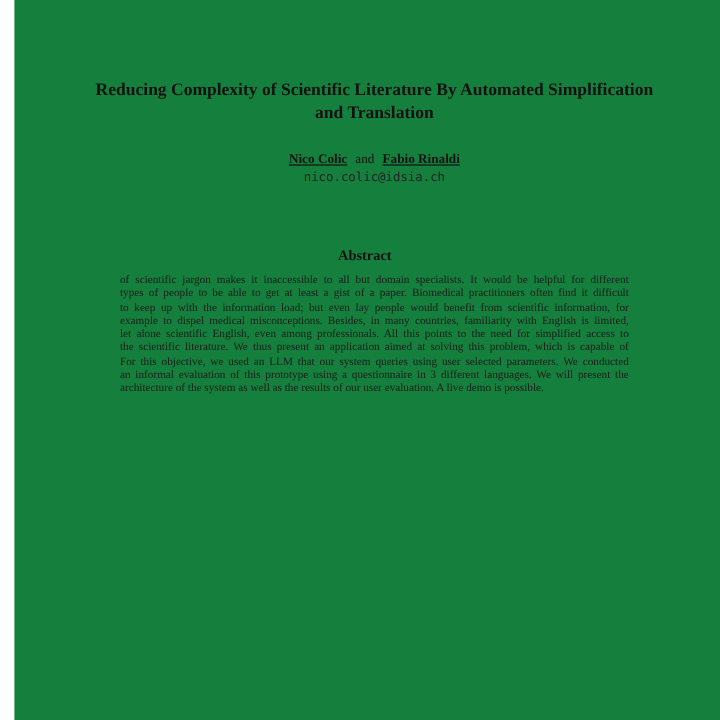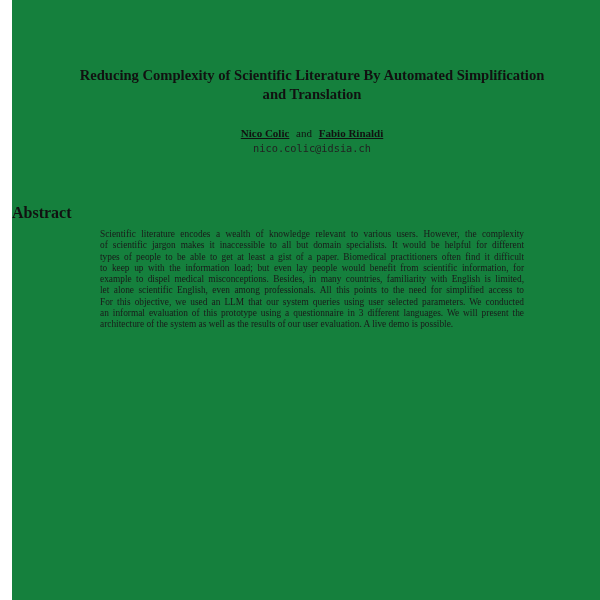--- a/index.html
+++ b/index.html
@@ -59,23 +59,23 @@
       font-family: "DejaVu Sans Mono", "Liberation Mono", monospace;
       font-size: 10.3px;
       line-height: 14px;
       color: #222;
     }
     .abstract-heading {
       position: absolute;
       left: 0;
       width: 584px;
       top: 206px;
-      text-align: left;
+      text-align: center;
       font-weight: bold;
-      font-size: 16px;
+      font-size: 12px;
       line-height: 14px;
     }
     .abstract-body {
       position: absolute;
       left: 88px;
       width: 424px;
       top: 229px;
       font-size: 9.35px;
       line-height: 11.25px;
       color: #1a1a1a;
@@ -103,23 +103,23 @@
     <span class="name">Nico Colic</span>
     <span class="and">and</span>
     <span class="name">Fabio Rinaldi</span>
   </div>
 
   <div class="email">nico.colic@idsia.ch</div>
 
   <div class="abstract-heading">Abstract</div>
 
   <div class="abstract-body">
-    <span class="line">Scientific literature encodes a wealth of knowledge relevant to various users. However, the complexity</span>
     <span class="line">of scientific jargon makes it inaccessible to all but domain specialists. It would be helpful for different</span>
     <span class="line">types of people to be able to get at least a gist of a paper. Biomedical practitioners often find it difficult</span>
     <span class="line">to keep up with the information load; but even lay people would benefit from scientific information, for</span>
     <span class="line">example to dispel medical misconceptions. Besides, in many countries, familiarity with English is limited,</span>
     <span class="line">let alone scientific English, even among professionals. All this points to the need for simplified access to</span>
+    <span class="line">the scientific literature. We thus present an application aimed at solving this problem, which is capable of</span>
     <span class="line">For this objective, we used an LLM that our system queries using user selected parameters. We conducted</span>
     <span class="line">an informal evaluation of this prototype using a questionnaire in 3 different languages. We will present the</span>
     <span class="line last">architecture of the system as well as the results of our user evaluation. A live demo is possible.</span>
   </div>
 </div>
 
 </body></html>

